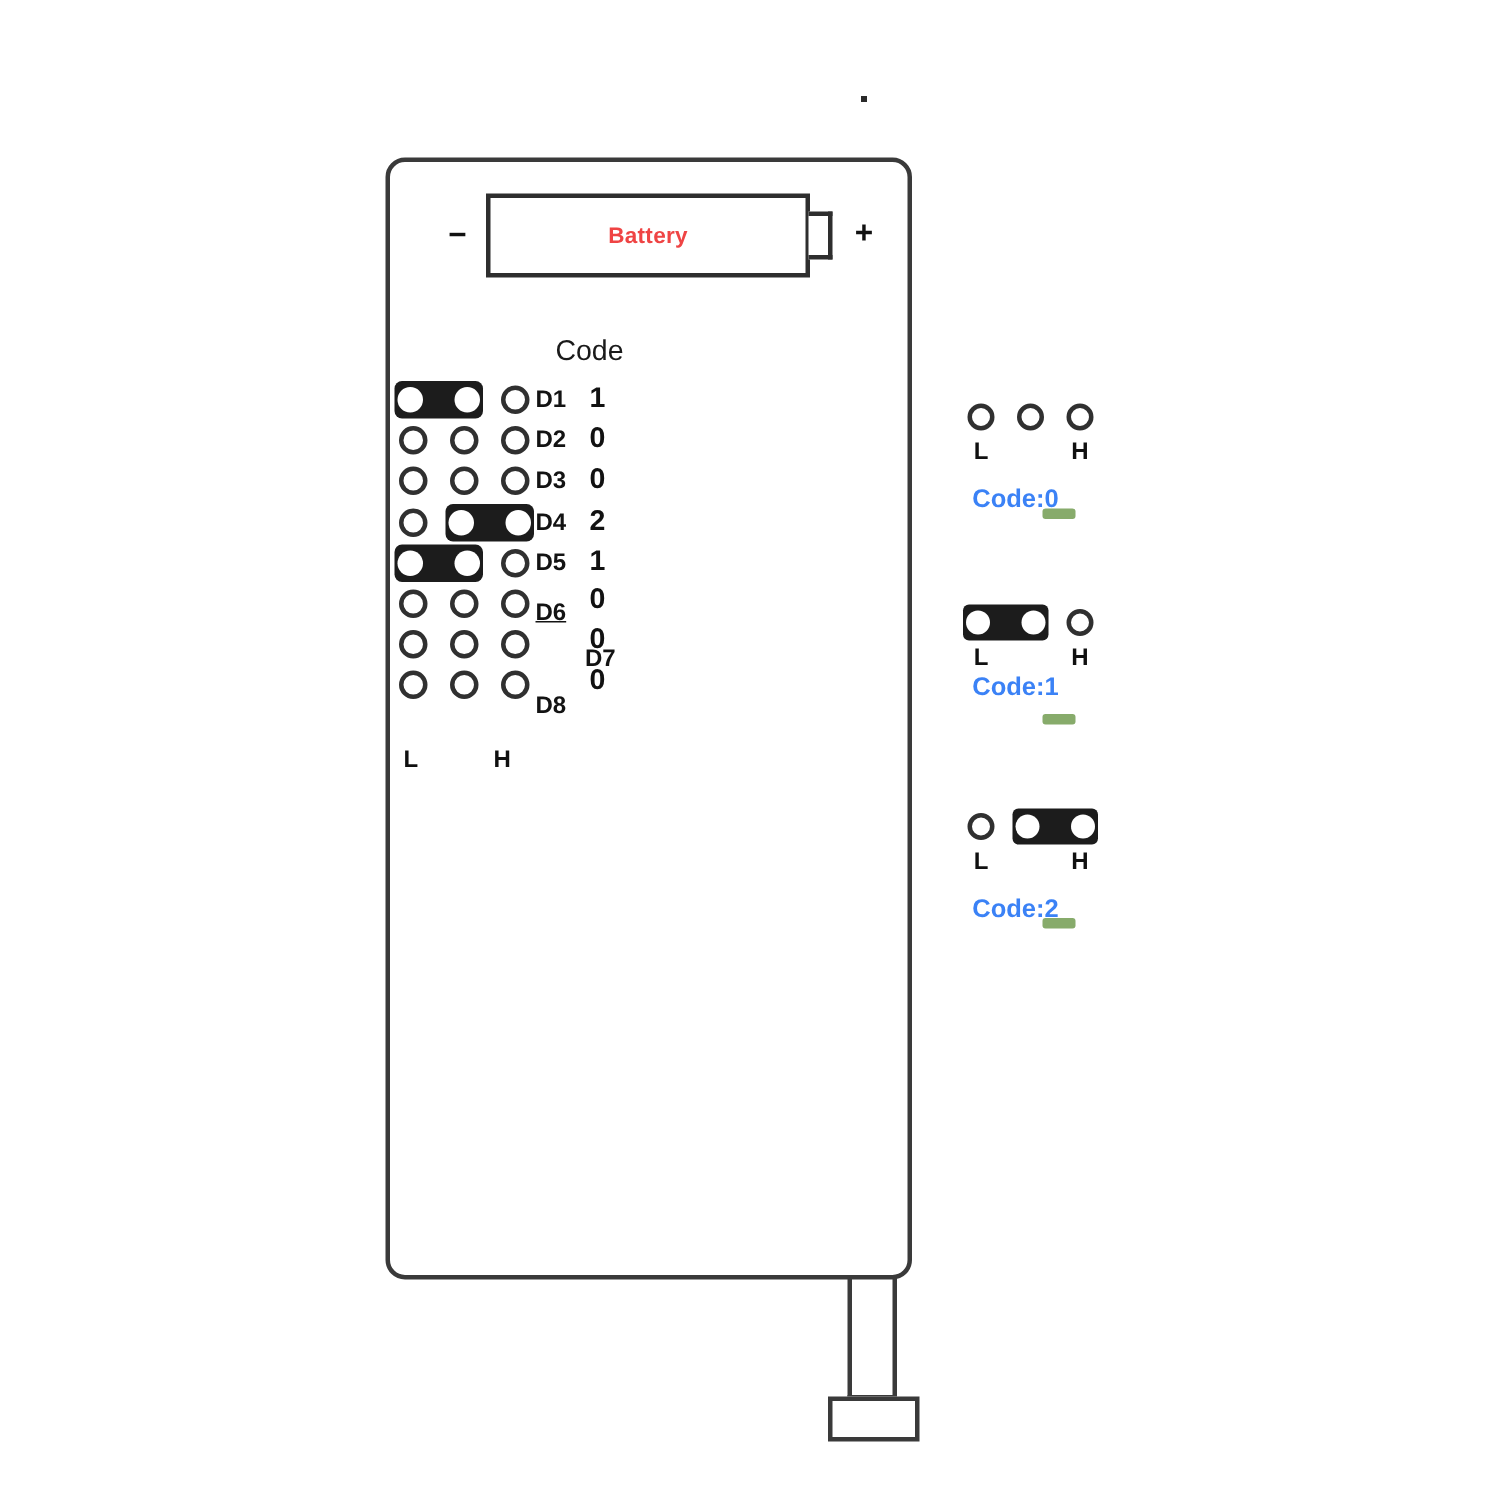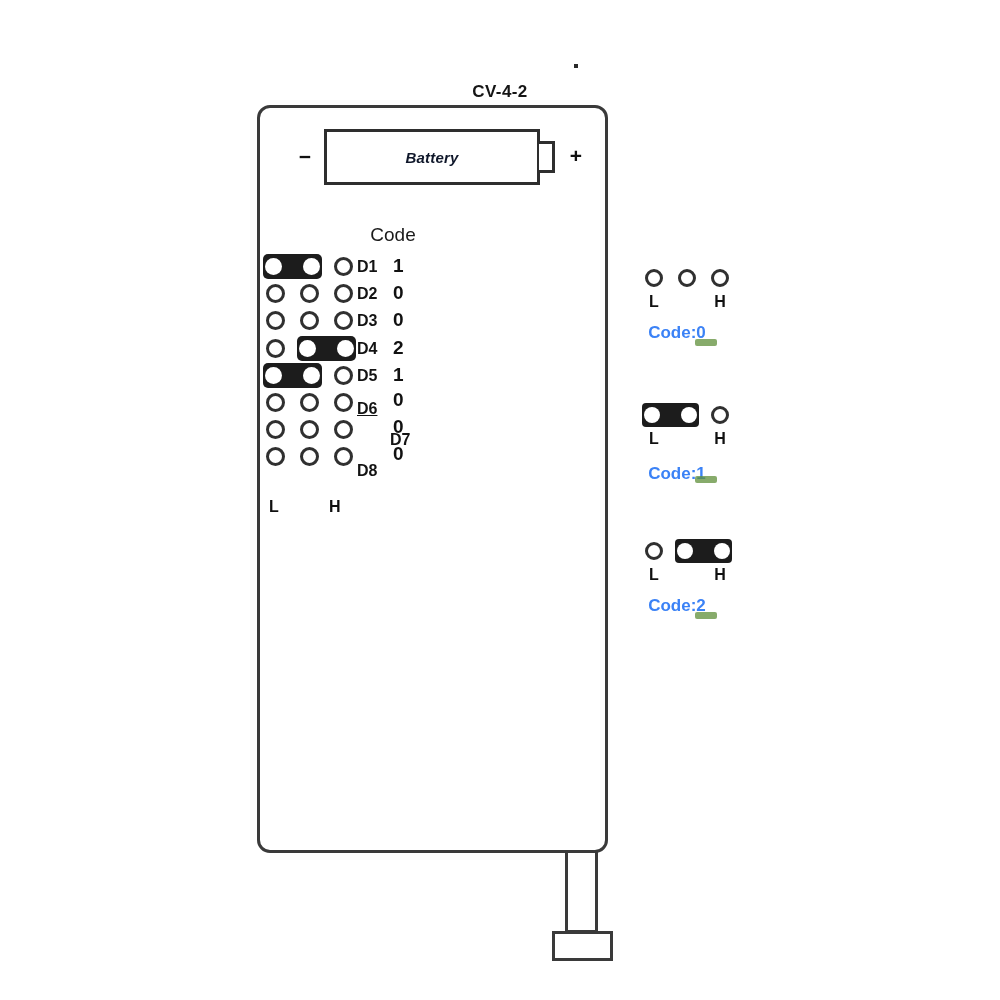--- a/index.html
+++ b/index.html
@@ -80,23 +80,22 @@
     border: 3px solid #2e2e2e;
     background: #ffffff;
     box-sizing: border-box;
     display: flex;
     align-items: center;
     justify-content: center;
   }
   .battery-label {
     font-size: 15px;
     font-weight: bold;
-    color: #0f172a;
+    color: #ef4444;
     letter-spacing: 0.2px;
-    font-style: italic;
   }
   .battery-nub {
     left: 539px; top: 141px;
     width: 16px; height: 32px;
     border: 3px solid #2e2e2e;
     border-left: none;
     background: #ffffff;
     box-sizing: border-box;
   }
   .terminal {
@@ -200,21 +199,20 @@
     background: #5f8f3a;
     opacity: 0.75;
     border-radius: 2px;
   }
 </style>
 </head>
 <body>
 
 <div id="canvas">
 
-  <div class="abs title-sub">CV-4-2</div>
   <div class="abs speck"></div>
 
   <div class="abs antenna-stem"></div>
   <div class="abs antenna-base"></div>
 
   <div class="abs remote-body"></div>
 
   <div class="abs terminal terminal-neg">−</div>
   <div class="abs battery-case">
     <span class="battery-label">Battery</span>
@@ -284,21 +282,21 @@
       <div class="abs legend-lh" style="left: 707px; top: 293px; width: 26px;">H</div>
       <div class="abs legend-caption" style="left: 623px; top: 323px; width: 108px;">Code:0</div>
       <div class="abs green-smudge" style="left: 695px; top: 339px; background: rgb(95, 143, 58);"></div>
       <div class="abs legend-pin" style="left: 711px; top: 406px;"></div>
       <div class="abs legend-jumper" style="left: 642px; top: 403px; width: 57px;">
         <span class="hole"></span>
         <span class="hole"></span>
       </div>
       <div class="abs legend-lh" style="left: 641px; top: 430px; width: 26px;">L</div>
       <div class="abs legend-lh" style="left: 707px; top: 430px; width: 26px;">H</div>
-      <div class="abs legend-caption" style="left: 623px; top: 464px; width: 108px;">Code:1</div>
+      <div class="abs legend-caption" style="left: 623px; top: 448px; width: 108px;">Code:1</div>
       <div class="abs green-smudge" style="left: 695px; top: 476px; background: rgb(95, 143, 58);"></div>
       <div class="abs legend-pin" style="left: 645px; top: 542px;"></div>
       <div class="abs legend-jumper" style="left: 675px; top: 539px; width: 57px;">
         <span class="hole"></span>
         <span class="hole"></span>
       </div>
       <div class="abs legend-lh" style="left: 641px; top: 566px; width: 26px;">L</div>
       <div class="abs legend-lh" style="left: 707px; top: 566px; width: 26px;">H</div>
       <div class="abs legend-caption" style="left: 623px; top: 596px; width: 108px;">Code:2</div>
       <div class="abs green-smudge" style="left: 695px; top: 612px; background: rgb(95, 143, 58);"></div>

